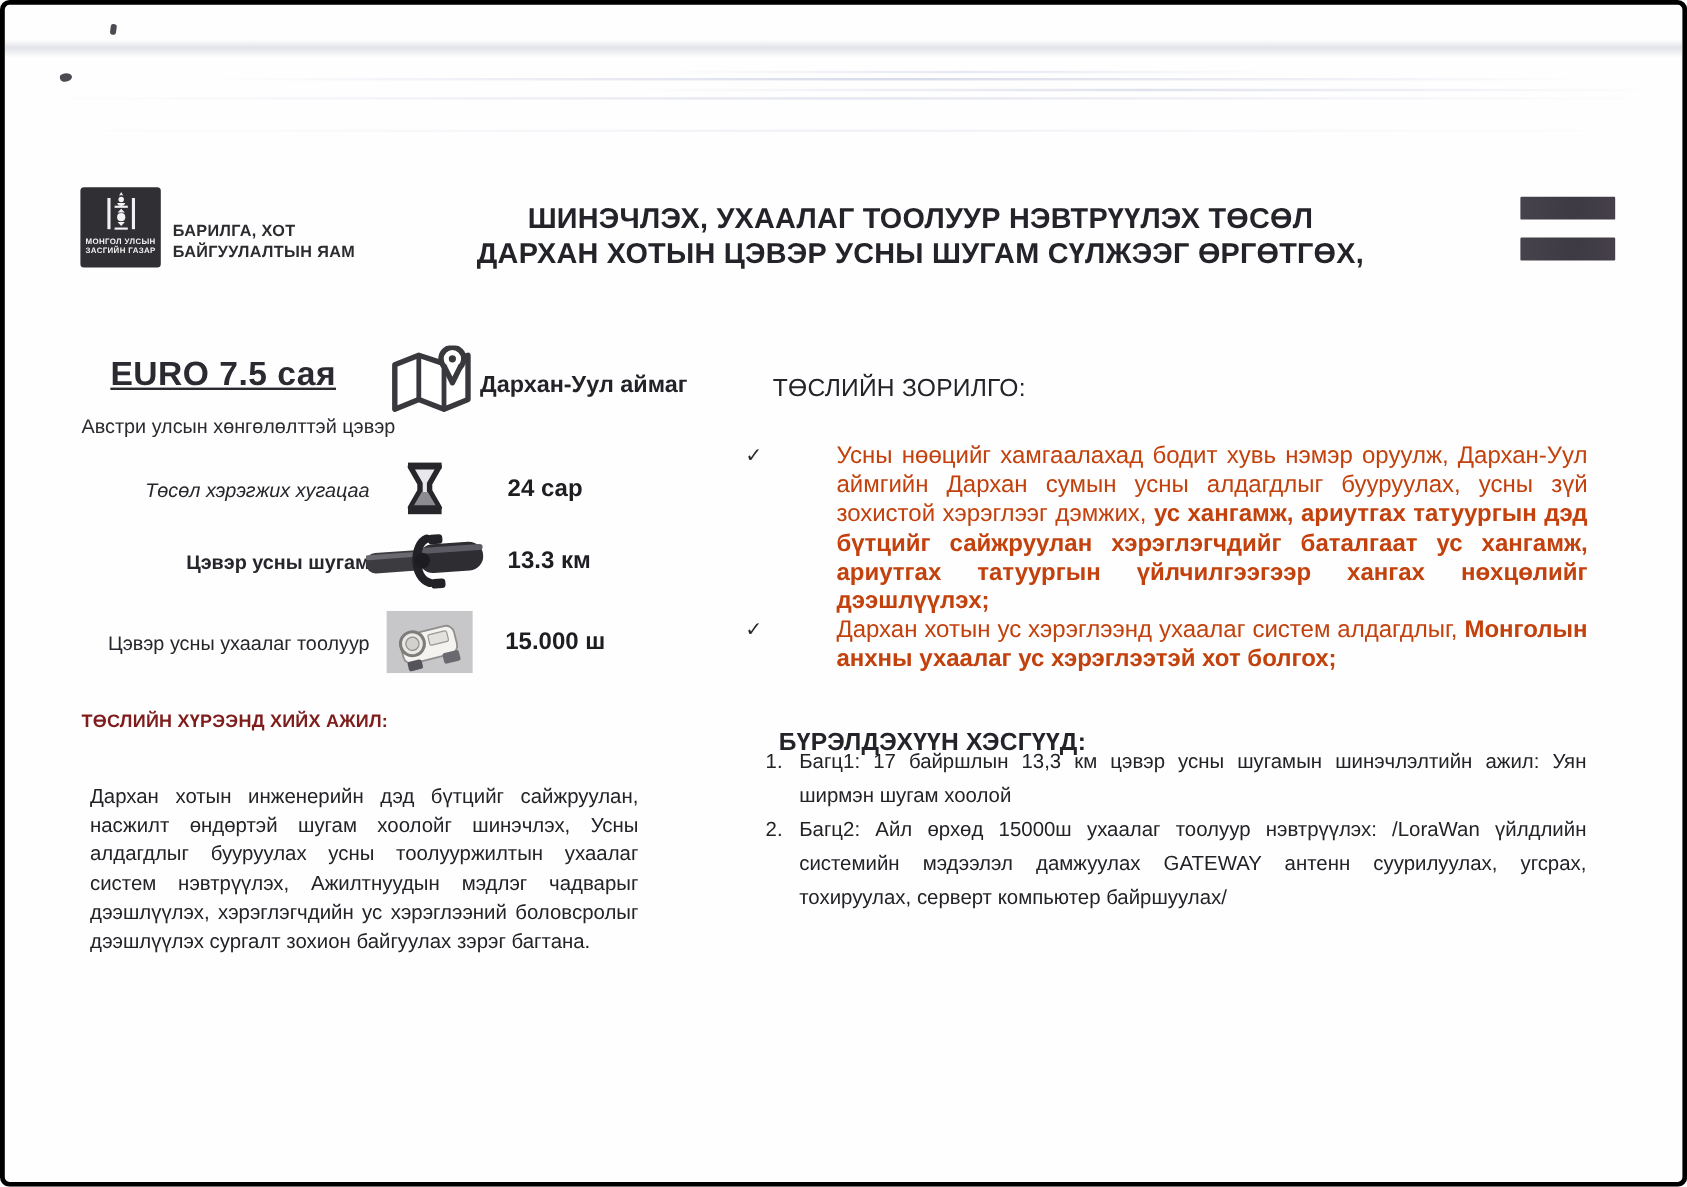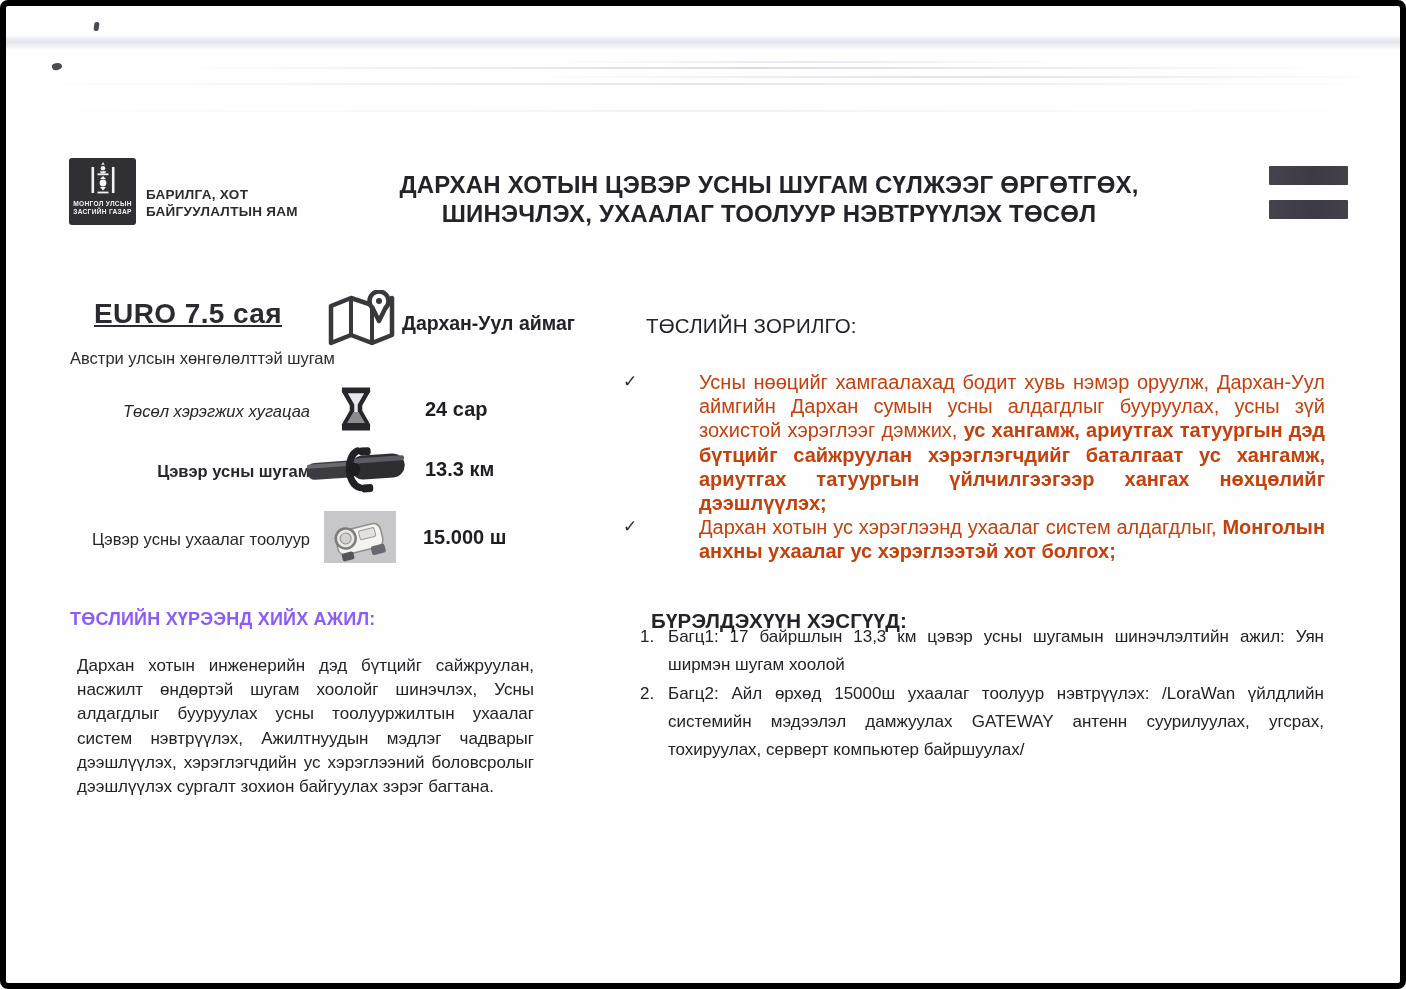--- a/index.html
+++ b/index.html
@@ -1,20 +1,20 @@
 <!DOCTYPE html>
 <html><head>
 <meta charset="utf-8">
 <style>
   * { margin:0; padding:0; box-sizing:border-box; }
   html,body { background:#ffffff; }
   .page {
     position:relative; width:1406px; height:989px;
     background:#fefefe; overflow:hidden;
-    border:6px solid #000000; border-radius:8px;
+    border:4px solid #000000; border-radius:8px;
     font-family:"Liberation Sans", sans-serif; color:#1e1e22;
   }
   
   .scan-band { position:absolute; left:0; top:29px; width:100%; height:15px;
     background:linear-gradient(180deg, rgba(190,193,208,0) 0%, rgba(180,184,202,.38) 45%, rgba(190,193,208,0) 100%); }
   .streak { position:absolute; height:2px;
     background:linear-gradient(90deg, rgba(128,136,188,0), rgba(128,136,188,.30), rgba(128,136,188,0)); }
   .st1 { top:61px; left:170px; width:1150px; }
   .st2 { top:70px; left:520px; width:860px; opacity:.8; }
   .st3 { top:77px; left:25px;  width:1355px; opacity:.7; }
@@ -46,22 +46,22 @@
     font-size:19.5px; color:#222228; }
   .funding { position:absolute; left:64px; top:343px; font-size:16.5px; color:#2a2a30; }
   .stat-label { position:absolute; left:58px; width:246px; text-align:right;
     font-size:16.5px; color:#26262c; }
   .sl1 { top:396px;font-style:italic; } .sl2 { top:456px;font-weight:bold; } .sl3 { top:524px; }
   .stat-value { position:absolute; font-weight:bold; font-size:20px; color:#1d1d22; }
   .sv1 { left:419px; top:392px; } .sv2 { left:419px; top:452px; } .sv3 { left:417px; top:520px; }
   .hourglass-wrap { position:absolute; left:333px; top:379px; }
   .pipe-wrap { position:absolute; left:301px; top:437px; }
   .meter-wrap { position:absolute; left:318px; top:505px; }
-  .works-heading { position:absolute; left:64px; top:603px; font-weight:bold;
-    font-size:18px; color:#8b5cf6; letter-spacing:.2px; }
+  .works-heading { position:absolute; left:64px; top:589px; font-weight:bold;
+    font-size:15px; color:#7f1d1d; letter-spacing:.2px; }
   .works-body { position:absolute; left:71px; top:648px; width:457px;
     font-size:17px; line-height:24.2px; text-align:justify; color:#222227; }
   
   .goals-heading { position:absolute; left:640px; top:308px; font-weight:normal;
     font-size:20.5px; color:#242329; letter-spacing:.2px;text-align:right; }
   .goals-list { position:absolute; left:617px; top:364px; width:702px; }
   .goal-item { display:flex; align-items:flex-start; }
   .goal-check { width:22px; flex:0 0 22px; font-size:17px; line-height:24.2px;
     color:#2a2a30; margin-right:10px; }
   .goal-text { flex:1; font-size:20px; line-height:24.2px; text-align:justify; color:#c2410c;margin-left:44px; }
@@ -108,40 +108,40 @@
       <div>ЗАСГИЙН ГАЗАР</div>
     </div>
   </div>
 
   <div class="ministry">
     <div>БАРИЛГА, ХОТ</div>
     <div>БАЙГУУЛАЛТЫН ЯАМ</div>
   </div>
 
   <div class="title">
+    <div>ШИНЭЧЛЭХ, УХААЛАГ ТООЛУУР НЭВТРҮҮЛЭХ ТӨСӨЛ</div>
     <div>ДАРХАН ХОТЫН ЦЭВЭР УСНЫ ШУГАМ СҮЛЖЭЭГ ӨРГӨТГӨХ,</div>
-    <div>ШИНЭЧЛЭХ, УХААЛАГ ТООЛУУР НЭВТРҮҮЛЭХ ТӨСӨЛ</div>
   </div>
 
   <div class="redaction rd1"></div>
   <div class="redaction rd2"></div>
 
   <div class="budget">EURO 7.5 сая</div>
 
   <div class="map-icon">
     <svg width="74" height="58" viewBox="0 0 74 58">
       <path d="M5 16 L25 8 L46 15 L66 8 V45 L46 53 L25 45 L5 53 Z" fill="#ffffff" stroke="#39383d" stroke-width="4.5" stroke-linejoin="round"></path>
       <path d="M25 9 V44 M46 16 V51" stroke="#39383d" stroke-width="4" fill="none"></path>
       <circle cx="53" cy="11" r="9.5" fill="#ffffff" stroke="#39383d" stroke-width="4.5"></circle>
       <circle cx="53" cy="11" r="3" fill="#39383d"></circle>
       <path d="M45.8 16.5 L53 31 L60.2 16.5" fill="#ffffff" stroke="#39383d" stroke-width="4.5" stroke-linejoin="round"></path>
     </svg>
   </div>
   <div class="location">Дархан-Уул аймаг</div>
-  <div class="funding">Австри улсын хөнгөлөлттэй шугам</div>
+  <div class="funding">Австри улсын хөнгөлөлттэй цэвэр</div>
 
   <div class="stat-label sl1">Төсөл хэрэгжих хугацаа</div>
   <div class="hourglass-wrap">
     <svg width="34" height="48" viewBox="0 0 34 48">
       <path d="M5 6 H29 L21 20 V26 L29 40 H5 L13 26 V20 Z" fill="#e8e8ec" stroke="#27262b" stroke-width="4.5" stroke-linejoin="round"></path>
       <path d="M8 38 H26 L19.5 27 H14.5 Z" fill="#8d8b92"></path>
       <rect x="3" y="2.5" width="28" height="5" fill="#27262b"></rect>
       <rect x="3" y="40.5" width="28" height="5" fill="#27262b"></rect>
     </svg>
   </div>

